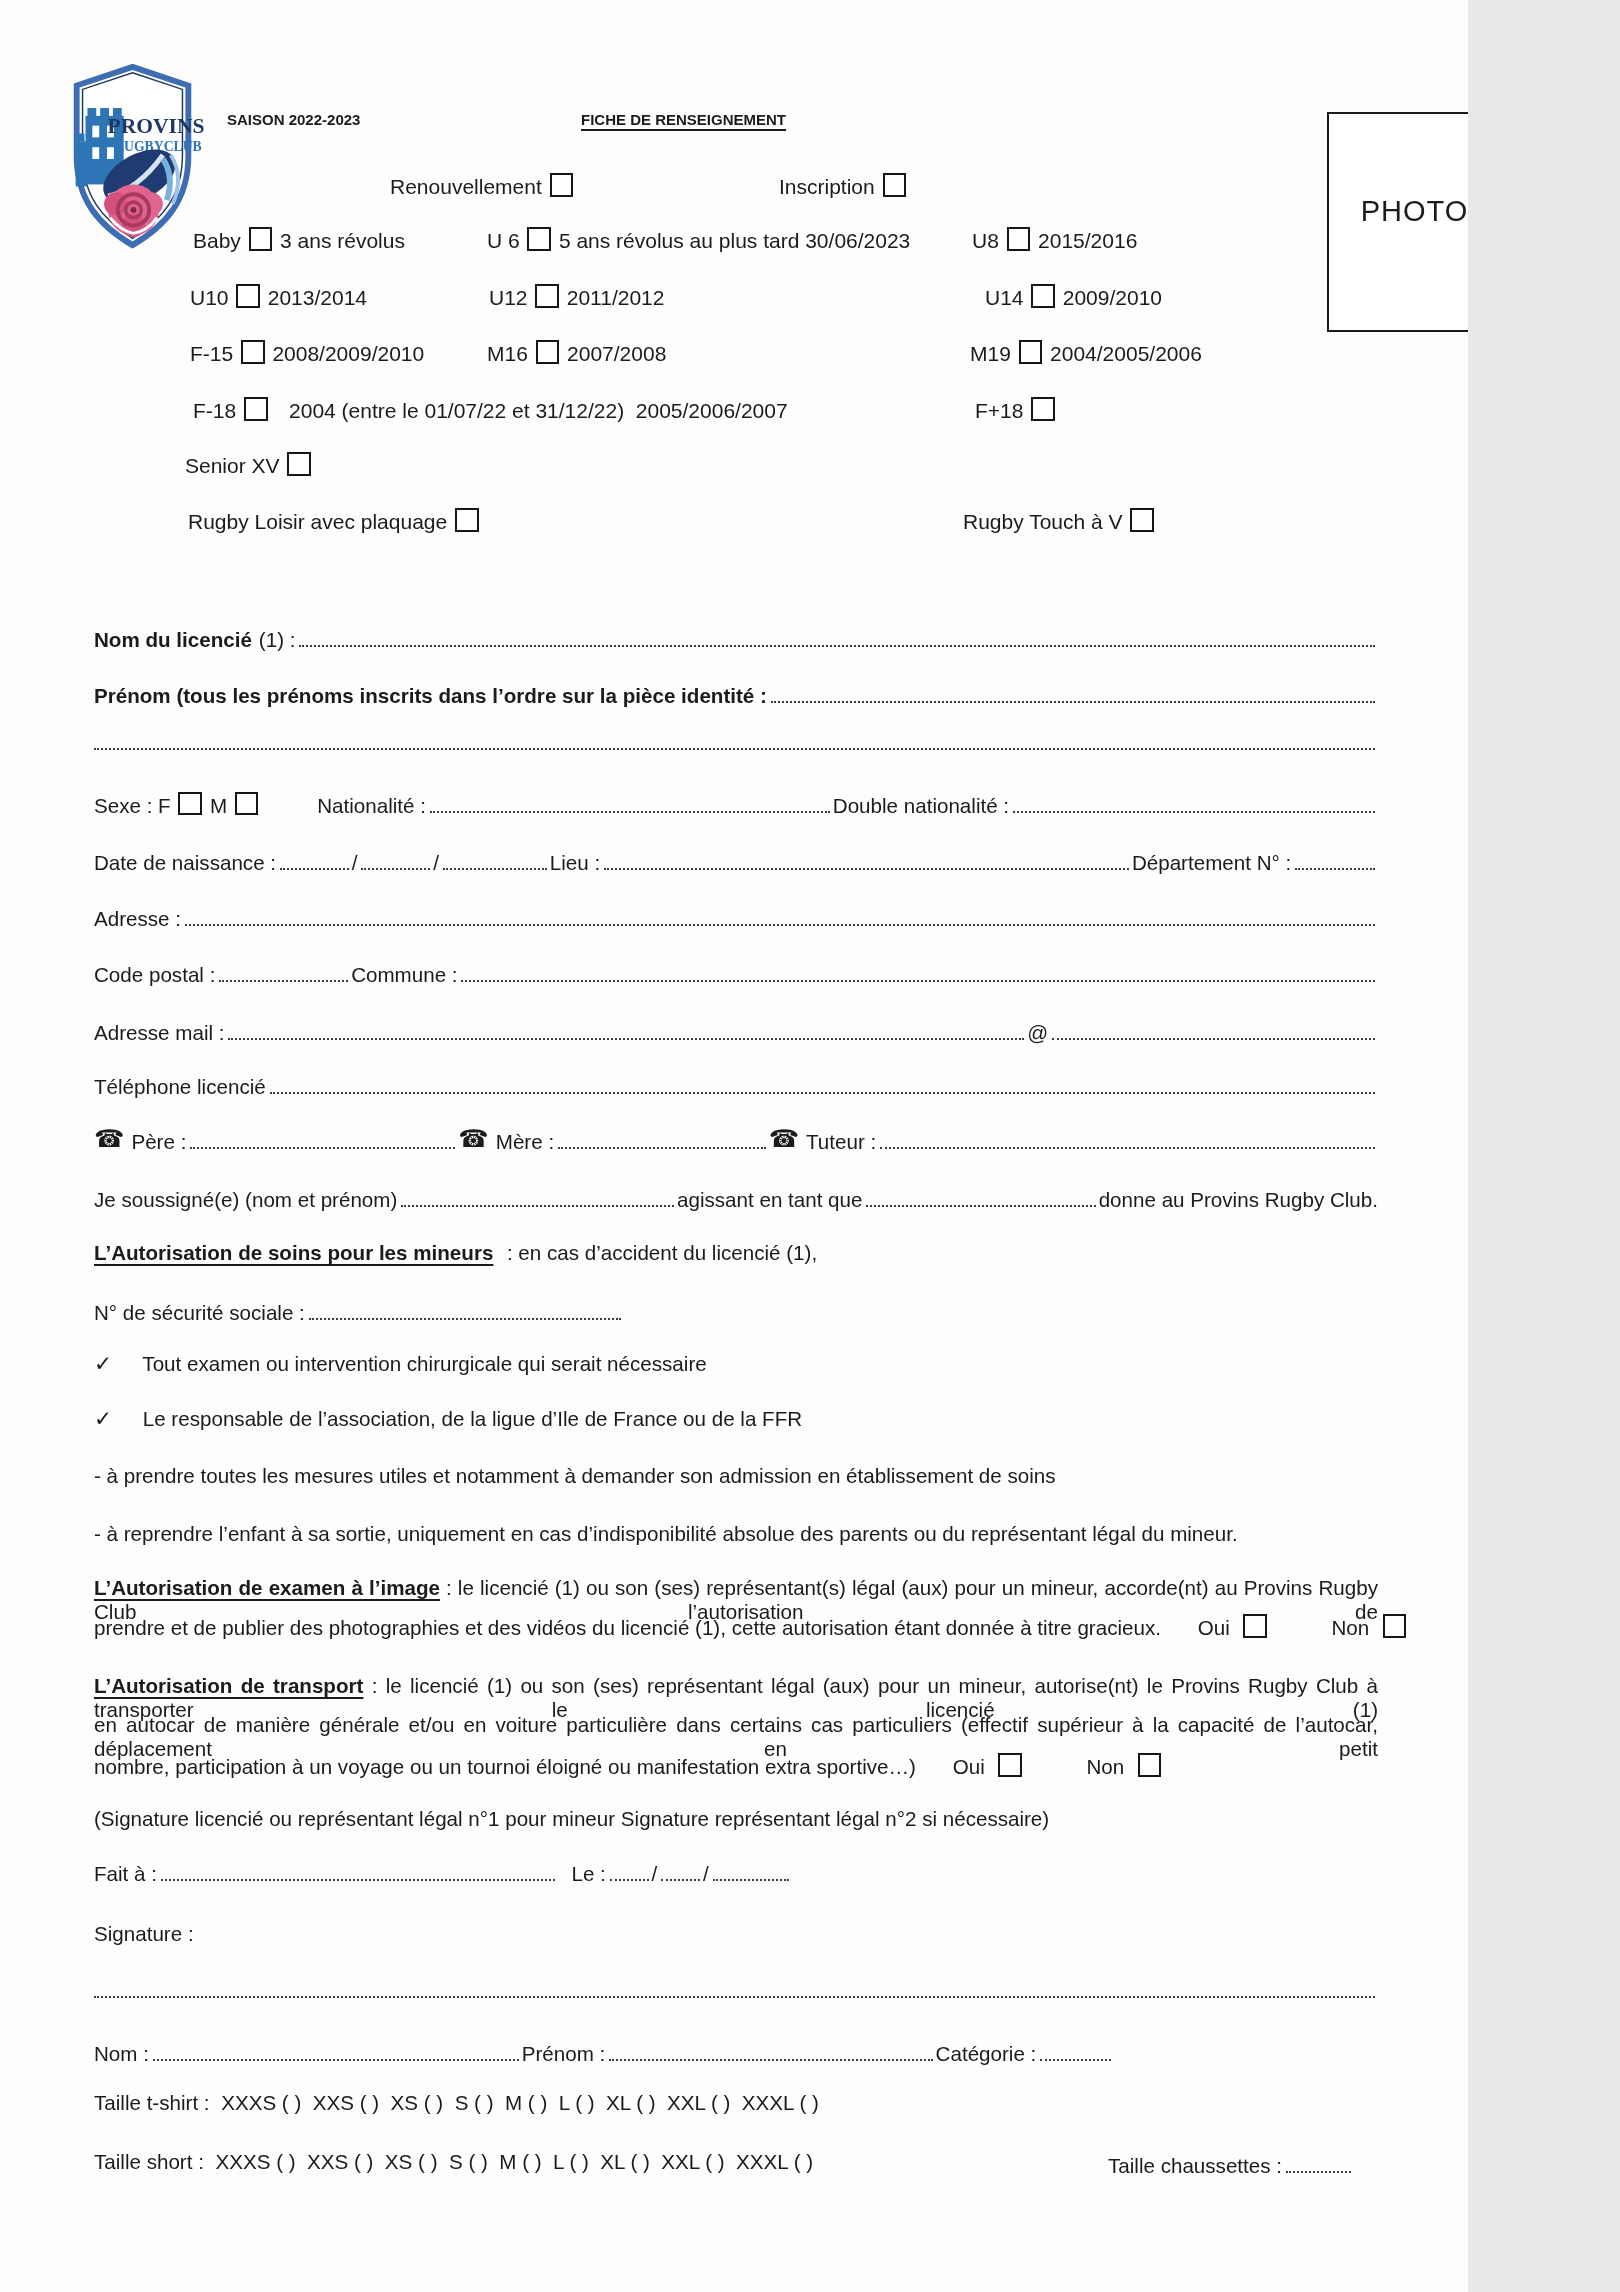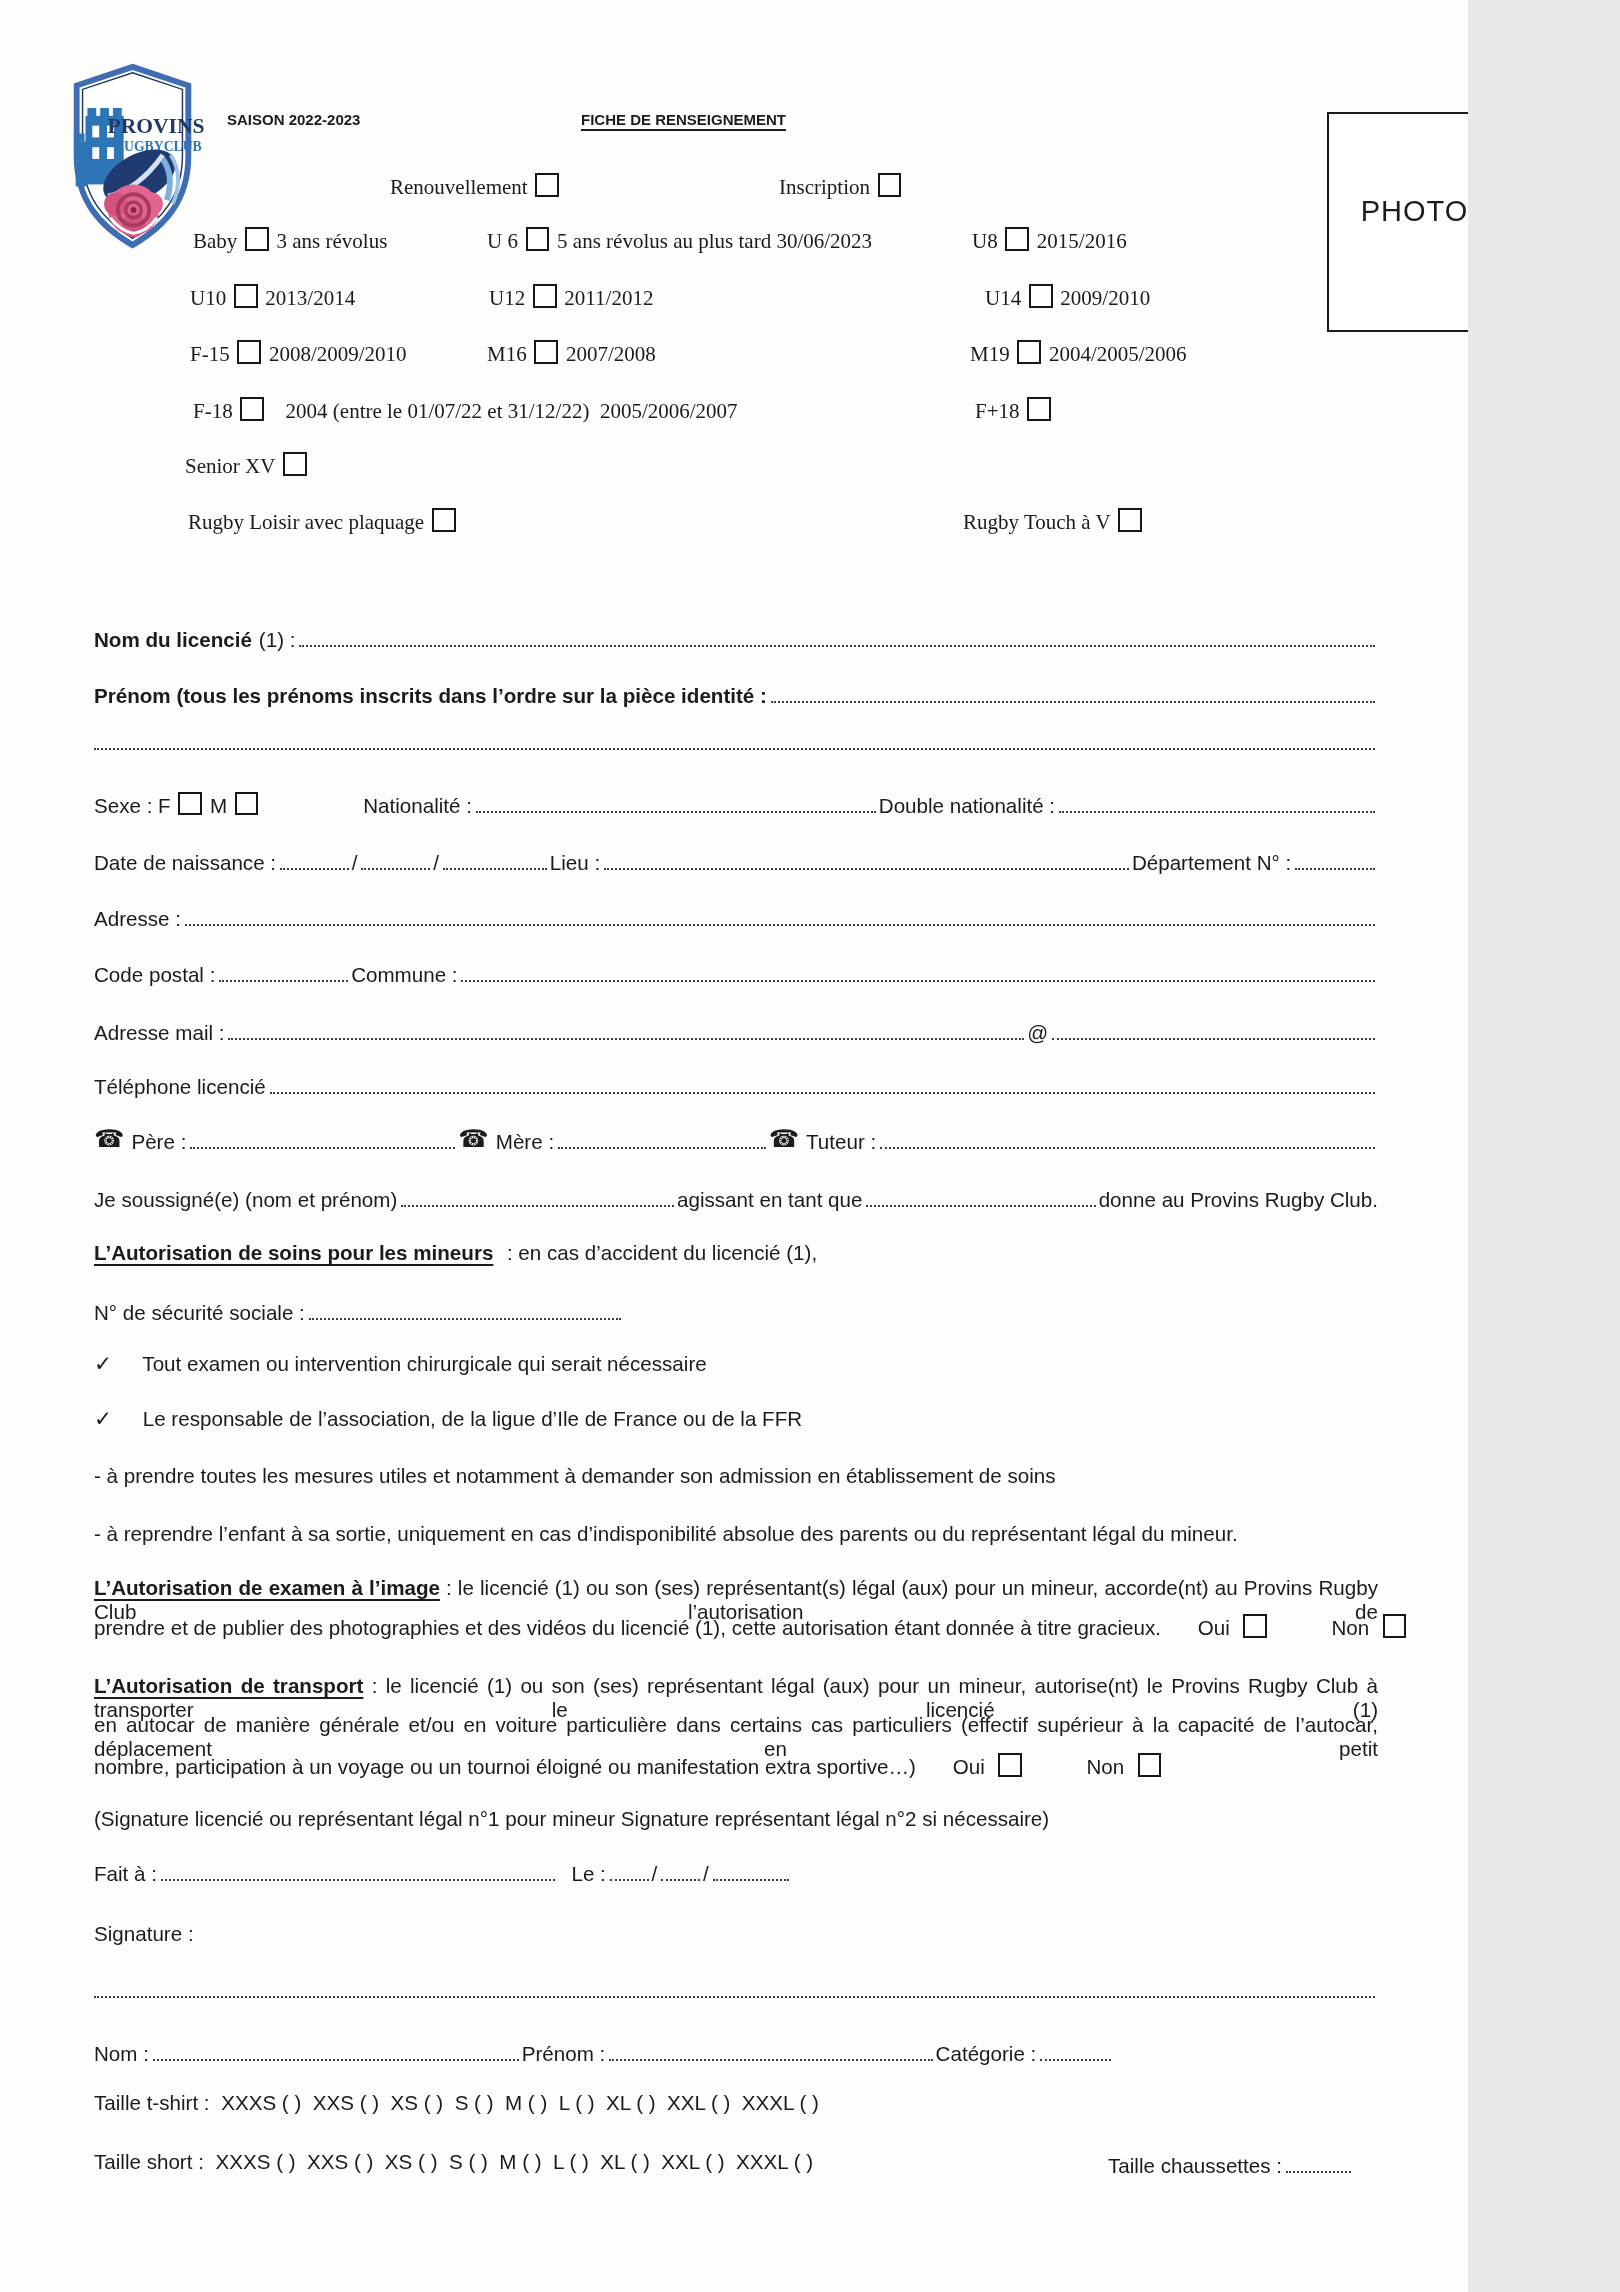--- a/index.html
+++ b/index.html
@@ -13,31 +13,31 @@
   .row{position:absolute;left:94px;right:90px;display:flex;align-items:flex-end;
        white-space:nowrap;font-size:20.6px;height:27.4px;}
   .row > span{line-height:1.15;}
   .dots{border-bottom:2.5px dotted #3c3c3c;margin:0 2.9px 4.9px 3.9px;flex:1 1 auto;min-width:13.7px;}
   .dfix{flex:0 0 auto;}
   .fill{flex:1 1 auto;border:none;}
   .cb{display:inline-block;width:19.6px;height:19.6px;border:2.5px solid #161616;background:#fff;
       vertical-align:-2.9px;margin:0 7.8px;}
   .row .cb{margin-bottom:2px;}
   .catrow{position:absolute;left:0;right:0;height:31px;font-size:21px;}
-  .cat{position:absolute;white-space:pre;font-family:Liberation Serif, serif;}
+  .cat{position:absolute;white-space:pre;}
   .para{position:absolute;left:94px;right:90px;font-size:20.6px;white-space:nowrap;}
   .just{text-align:justify;text-align-last:justify;white-space:normal;}
   .checkmark{display:inline-block;width:43px;font-size:21.6px;}
   .photo-box{position:absolute;left:1327px;top:112px;width:171px;height:216px;
              border:2.9px solid #1a1a1a;background:#fff;}
   .photo-box span{position:absolute;left:0;right:0;top:81px;text-align:center;
                   font-weight:400;font-size:29px;letter-spacing:1px;}
   .hdr{font-size:15px;}
   .phone{font-size:24.5px;margin-right:6.9px;}
-  .gapL{margin-left:97px;}
+  .gapL{margin-left:51px;}
   .ouigap{margin-left:31px;}
   .nongap{margin-left:51px;}
 </style>
 </head>
 <body>
 
 <div class="page">
 
   <svg class="abs" style="left:61px;top:61px" width="143" height="192" viewBox="0 0 146 196">
     <path d="M73 6 L130 25 L130 97 C130 142 107 168 73 188 C39 168 16 142 16 97 L16 25 Z" fill="#ffffff" stroke="#3f6db4" stroke-width="6"></path>

